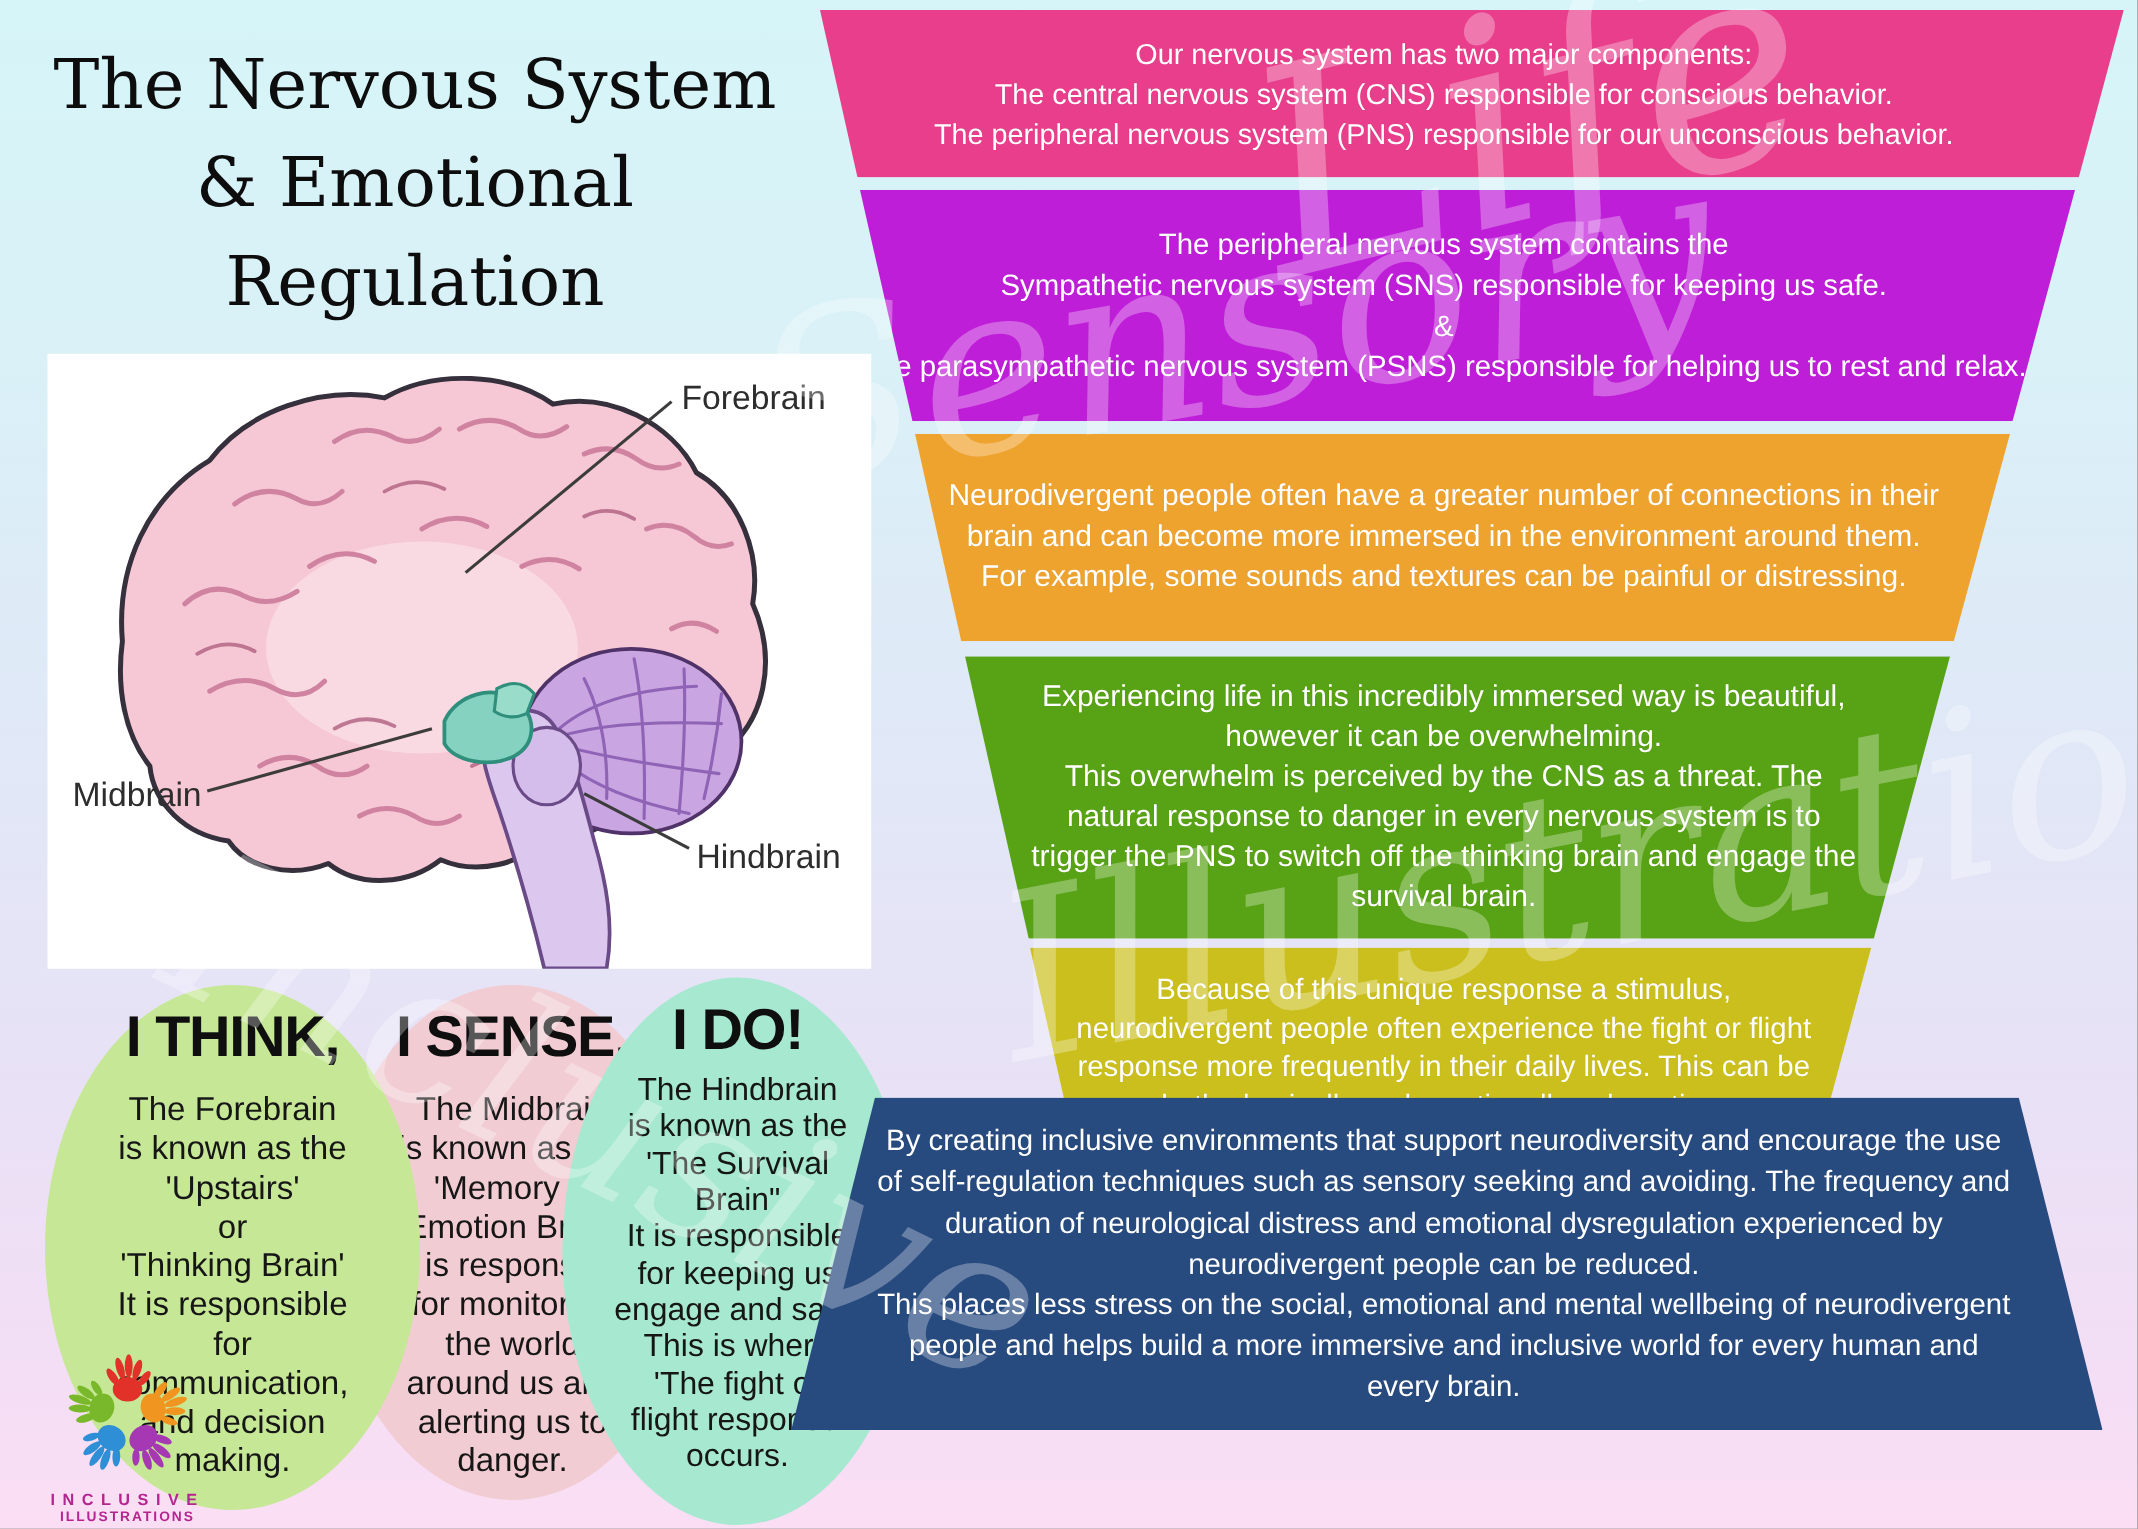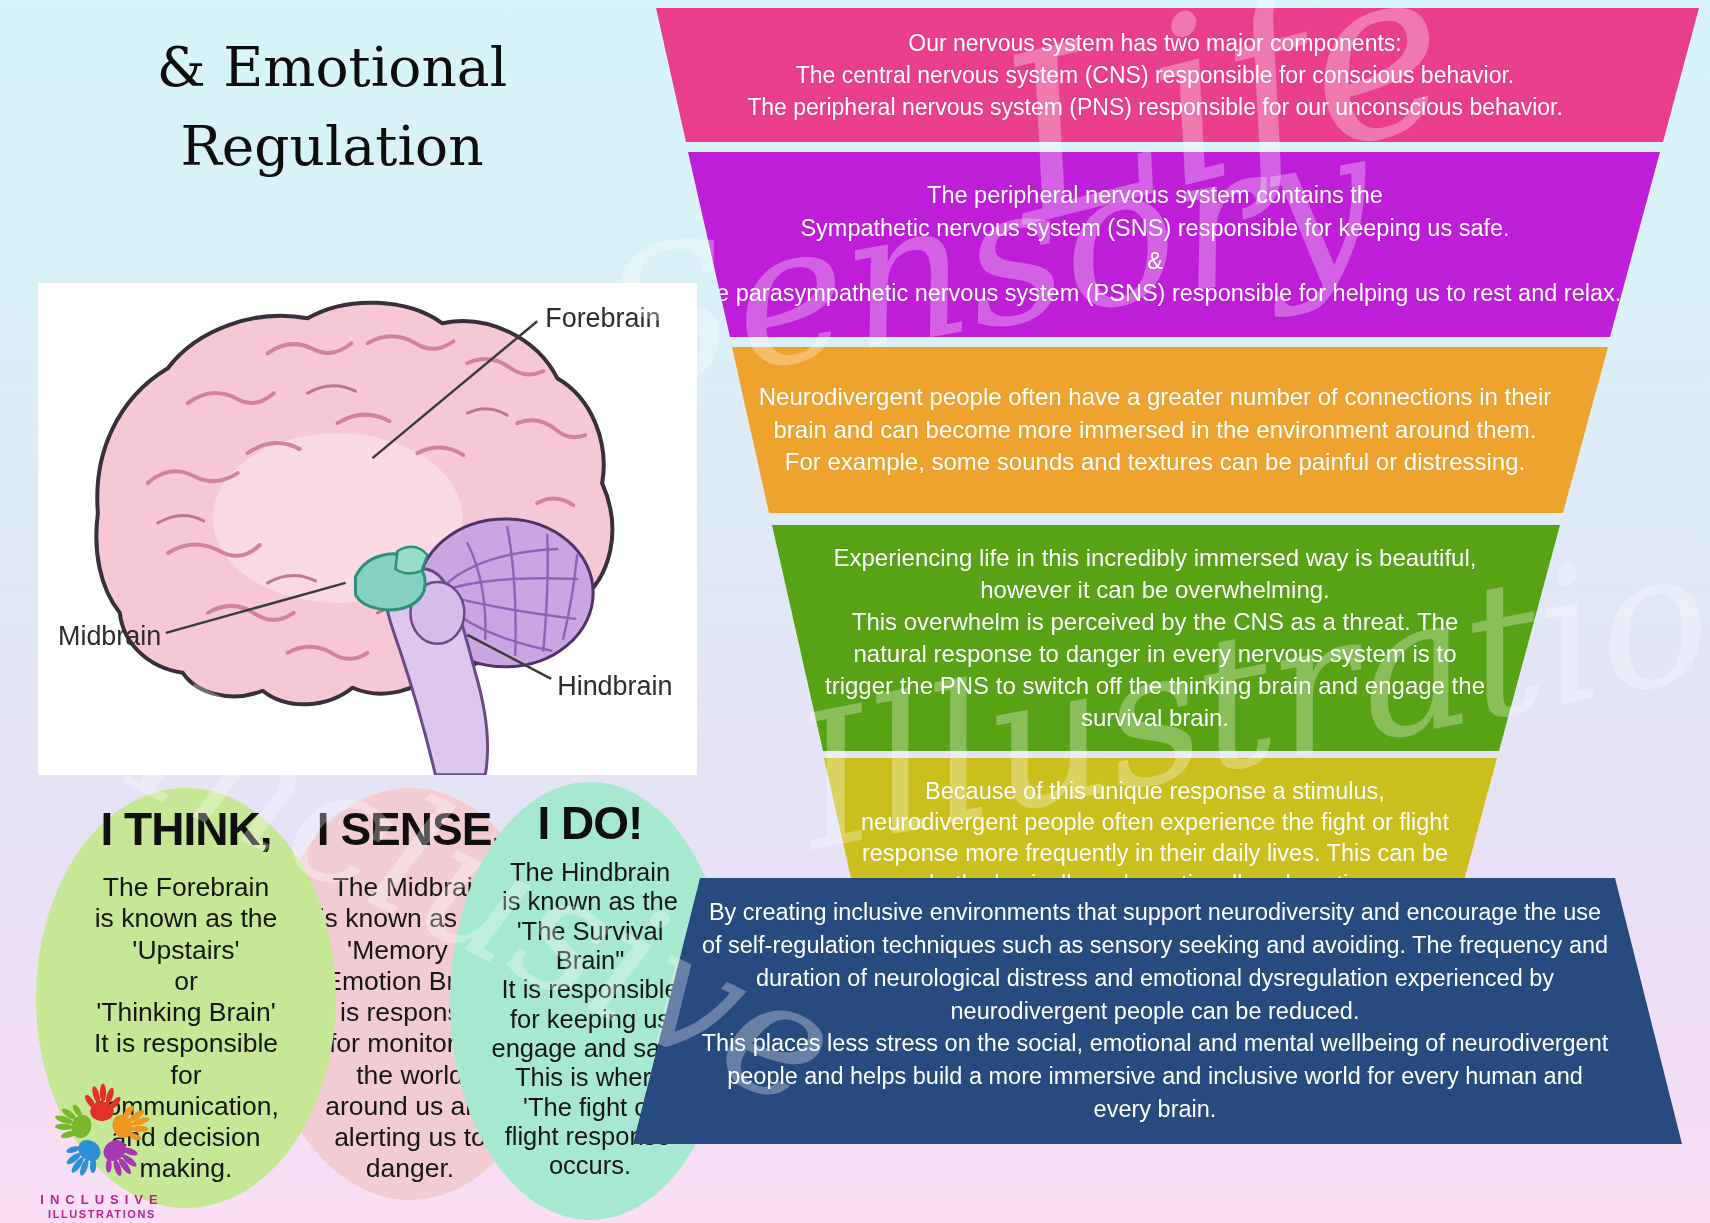--- a/index.html
+++ b/index.html
@@ -54,20 +54,21 @@
   .logo-hands{display:block;margin:0 auto;width:118px;height:110px;}
   .logo-line1{font-size:13px;font-weight:bold;color:#b5258f;letter-spacing:6px;margin-top:2px;}
   .logo-line2{font-size:11px;font-weight:bold;color:#b5258f;letter-spacing:1.6px;margin-top:1px;}
 </style>
 </head>
 <body>
 
 <div class="poster">
 
   <div class="title">
+    <span>The Nervous System</span>
     <span>&amp; Emotional</span>
     <span>Regulation</span>
   </div>
 
   <div class="brain-card">
     <svg class="brain-svg" viewBox="0 0 660 492">
 
       <path d="M 60,230 C 55,170 80,115 130,85 C 160,45 220,25 270,35 C 310,12 370,15 405,40
            C 450,30 500,55 520,95 C 555,115 572,160 565,200 C 585,245 575,295 540,320
            C 520,345 490,355 465,350 C 455,375 430,392 400,388 C 380,408 345,418 315,405

